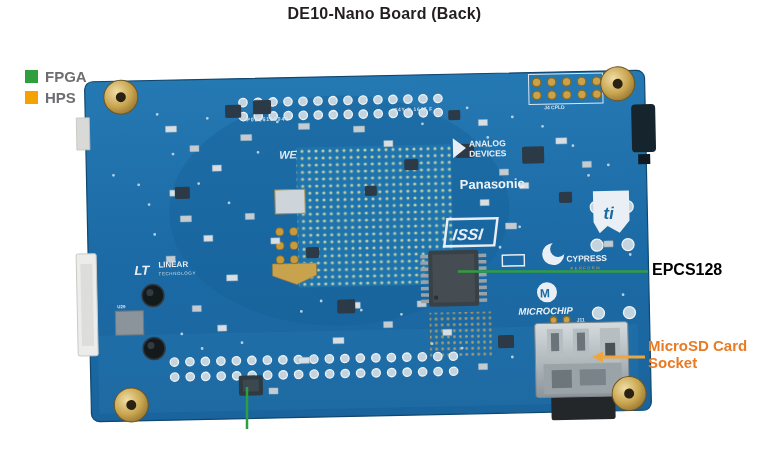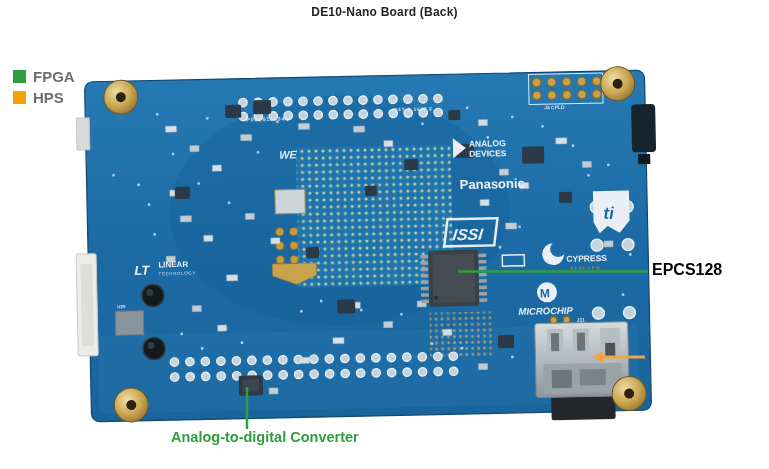--- a/index.html
+++ b/index.html
@@ -1,20 +1,20 @@
 <!DOCTYPE html>
 <html><head>
 <meta charset="utf-8">
 <style>
   html,body{margin:0;padding:0;background:#fff;}
   .stage{position:relative;width:769px;height:469px;background:#ffffff;overflow:hidden;
          font-family:"Liberation Sans", sans-serif;}
   .title{position:absolute;top:5px;left:0;width:100%;text-align:center;
-         font-size:12px;font-weight:bold;color:#231f20;letter-spacing:.2px;}
-  .legend{position:absolute;left:13px;top:66px;}
+         font-size:16px;font-weight:bold;color:#231f20;letter-spacing:.2px;}
+  .legend{position:absolute;left:25px;top:66px;}
   .legend-row{display:flex;align-items:center;gap:7px;height:21px;}
   .swatch{width:13px;height:13px;display:inline-block;}
   .swatch-green{background:#2f9e3f;}
   .swatch-orange{background:#f5a200;}
   .legend-label{font-size:15px;font-weight:bold;color:#6d6e71;}
   .ann{position:absolute;font-weight:bold;}
   #ann-epcs{left:652px;top:261px;font-size:16px;color:#000000;}
   #ann-microsd{left:648px;top:337px;font-size:15px;line-height:17px;color:#e87c26;}
   #ann-microsd span{display:block;}
   #ann-adc{left:171px;top:429px;font-size:14.5px;color:#2f9e3f;white-space:nowrap;}
@@ -370,15 +370,18 @@
 
     <g>
       <line x1="458" y1="271.5" x2="648" y2="271.5" stroke="#2f9e3f" stroke-width="2.5"></line>
       <line x1="247" y1="387" x2="247" y2="429" stroke="#2f9e3f" stroke-width="2.5"></line>
       <polygon points="592,357 603,351.5 603,362.5" fill="#f0a43c"></polygon>
       <line x1="602" y1="357" x2="645" y2="357" stroke="#f0a43c" stroke-width="3"></line>
     </g>
   </svg>
 
   <div class="ann" id="ann-epcs">EPCS128</div>
-  <div class="ann" id="ann-adc">Analog-to-digital Converter</div>
+  <div class="ann" id="ann-microsd">
+    <span>MicroSD Card</span>
+    <span>Socket</span>
+  </div>
 
 </div>
 
 </body></html>

